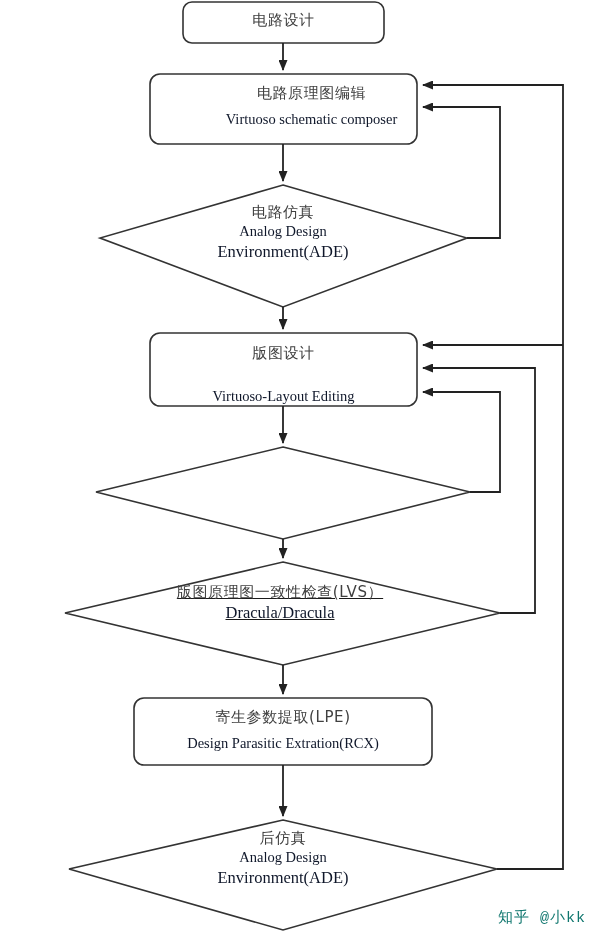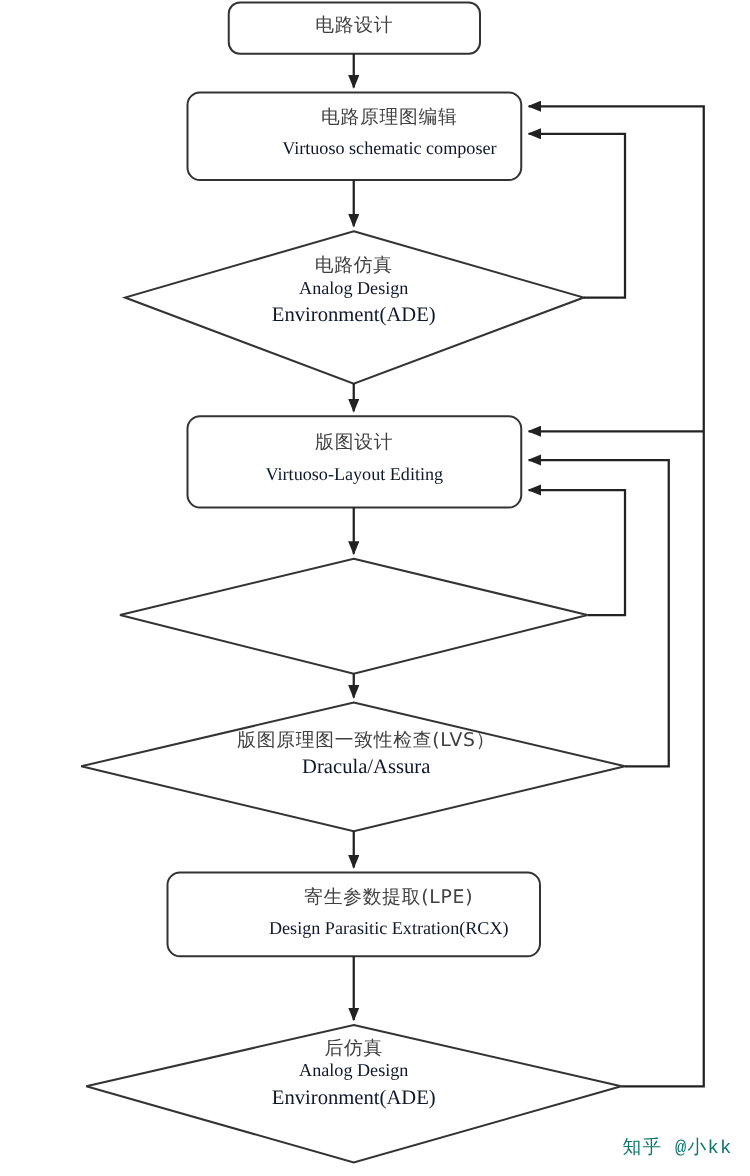--- a/index.html
+++ b/index.html
@@ -116,30 +116,30 @@
   </div>
 
   <div class="node-label" style="left:133px; top:203px; width:300px;">
     <span class="line-cn">电路仿真</span>
     <span class="line-en">Analog Design</span>
     <span class="line-en big">Environment(ADE)</span>
   </div>
 
   <div class="node-label" style="left:150px; top:344px; width:267px;">
     <span class="line-cn">版图设计</span>
-    <span class="line-en" style="margin-top:8px;text-align:center;">Virtuoso-Layout Editing</span>
+    <span class="line-en" style="margin-top:24px;text-align:center;">Virtuoso-Layout Editing</span>
   </div>
 
 
-  <div class="node-label" style="left:103px; top:583px; width:380px;">
+  <div class="node-label" style="left:90px; top:583px; width:380px;text-decoration:underline;">
     <span class="line-cn">版图原理图一致性检查(LVS）</span>
-    <span class="line-en big">Dracula/Assura</span>
+    <span class="line-en big">Dracula/Dracula</span>
   </div>
 
-  <div class="node-label" style="left:134px; top:708px; width:298px;margin-left:28px;">
+  <div class="node-label" style="left:134px; top:708px; width:298px;">
     <span class="line-cn">寄生参数提取(LPE)</span>
     <span class="line-en" style="margin-top:7px;">Design Parasitic  Extration(RCX)</span>
   </div>
 
   <div class="node-label" style="left:133px; top:829px; width:300px;">
     <span class="line-cn">后仿真</span>
     <span class="line-en">Analog Design</span>
     <span class="line-en big">Environment(ADE)</span>
   </div>
 

